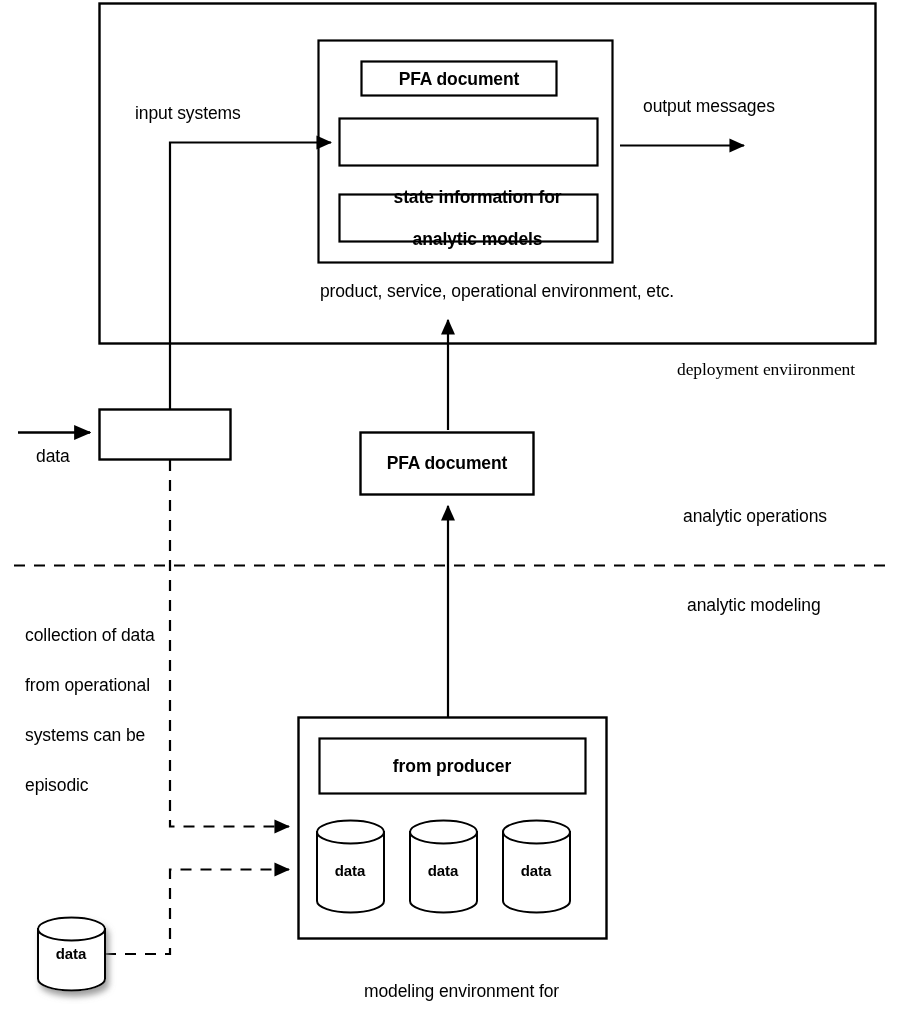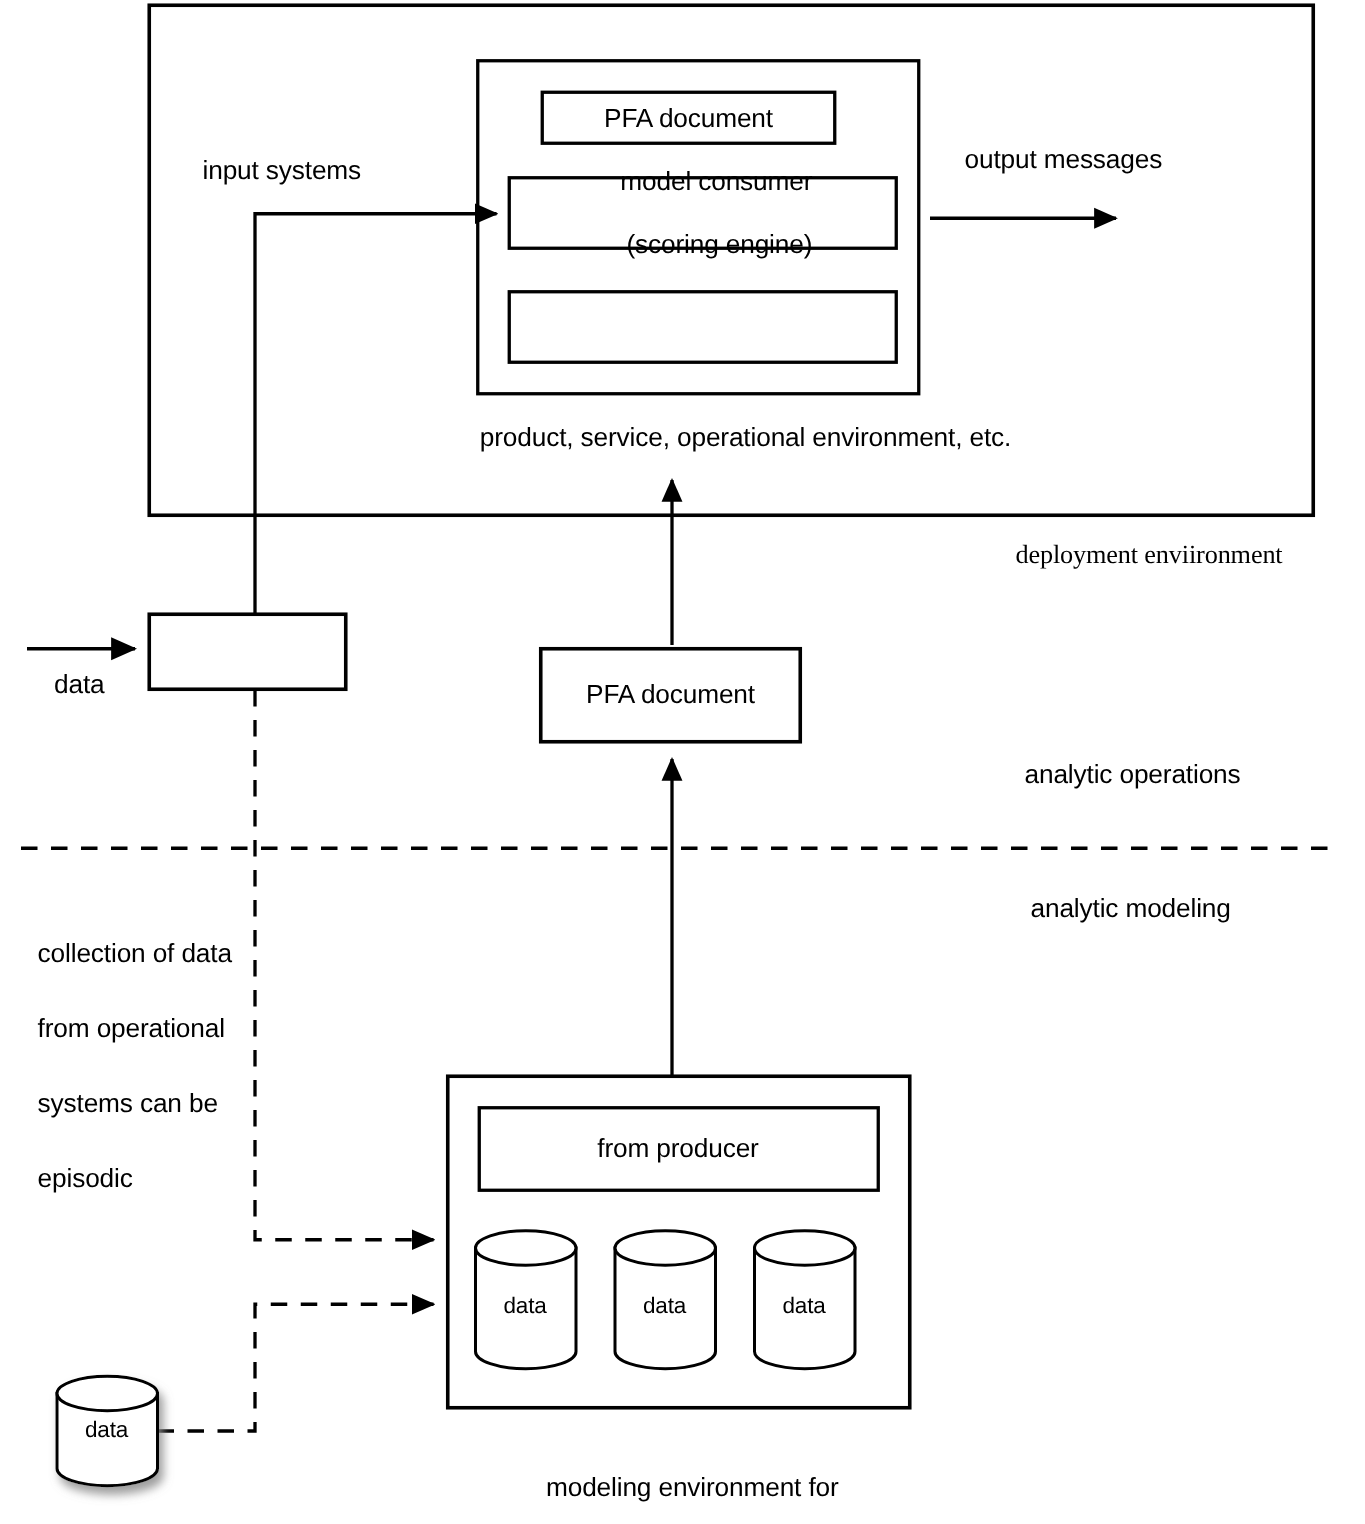--- a/index.html
+++ b/index.html
@@ -33,22 +33,23 @@
     color: #000000;
     white-space: pre;
     line-height: 21px;
     letter-spacing: -0.1px;
   }
   .lbl.center {
     text-align: left;
     transform: translateX(-50%);
   }
   .lbl.boxtext {
-    text-align: right;
+    text-align: center;
     transform: translate(-50%, -50%);
+    font-weight: bold;
   }
   .lbl.small {
     font-size: 15px;
     line-height: 18px;
   }
 </style>
 </head>
 <body>
 
 <div id="diagram-root">
@@ -114,25 +115,25 @@
       <ellipse cx="71.5" cy="929" rx="33.5" ry="11.5" fill="#ffffff" stroke="#000000" stroke-width="2"></ellipse>
     </g>
   </svg>
 
   <div class="lbl" style="left:135px; top:103px;">input systems</div>
 
   <div class="lbl" style="left:643px; top:96px;">output messages</div>
 
   <div class="lbl boxtext" style="left:459px; top:79px;">PFA document</div>
 
-  <div class="lbl boxtext" style="left:468px; top:142px;">
-    <span>model consumer</span><br>
-    <span>(scoring engine)</span>
+
+  <div class="lbl boxtext" style="left:468px; top:218px;">
+    <span>state information for</span><br>
+    <span>analytic models</span>
   </div>
-
 
   <div class="lbl center" style="left:497px; top:281px;">product, service, operational environment, etc.</div>
 
   <div class="lbl" style="left:677px; top:359px;font-family:Liberation Serif, serif;">deployment enviironment</div>
 
   <div class="lbl" style="left:36px; top:446px;">data</div>
 
   <div class="lbl boxtext" style="left:447px; top:463px;">PFA document</div>
 
   <div class="lbl" style="left:683px; top:506px;">analytic operations</div>

